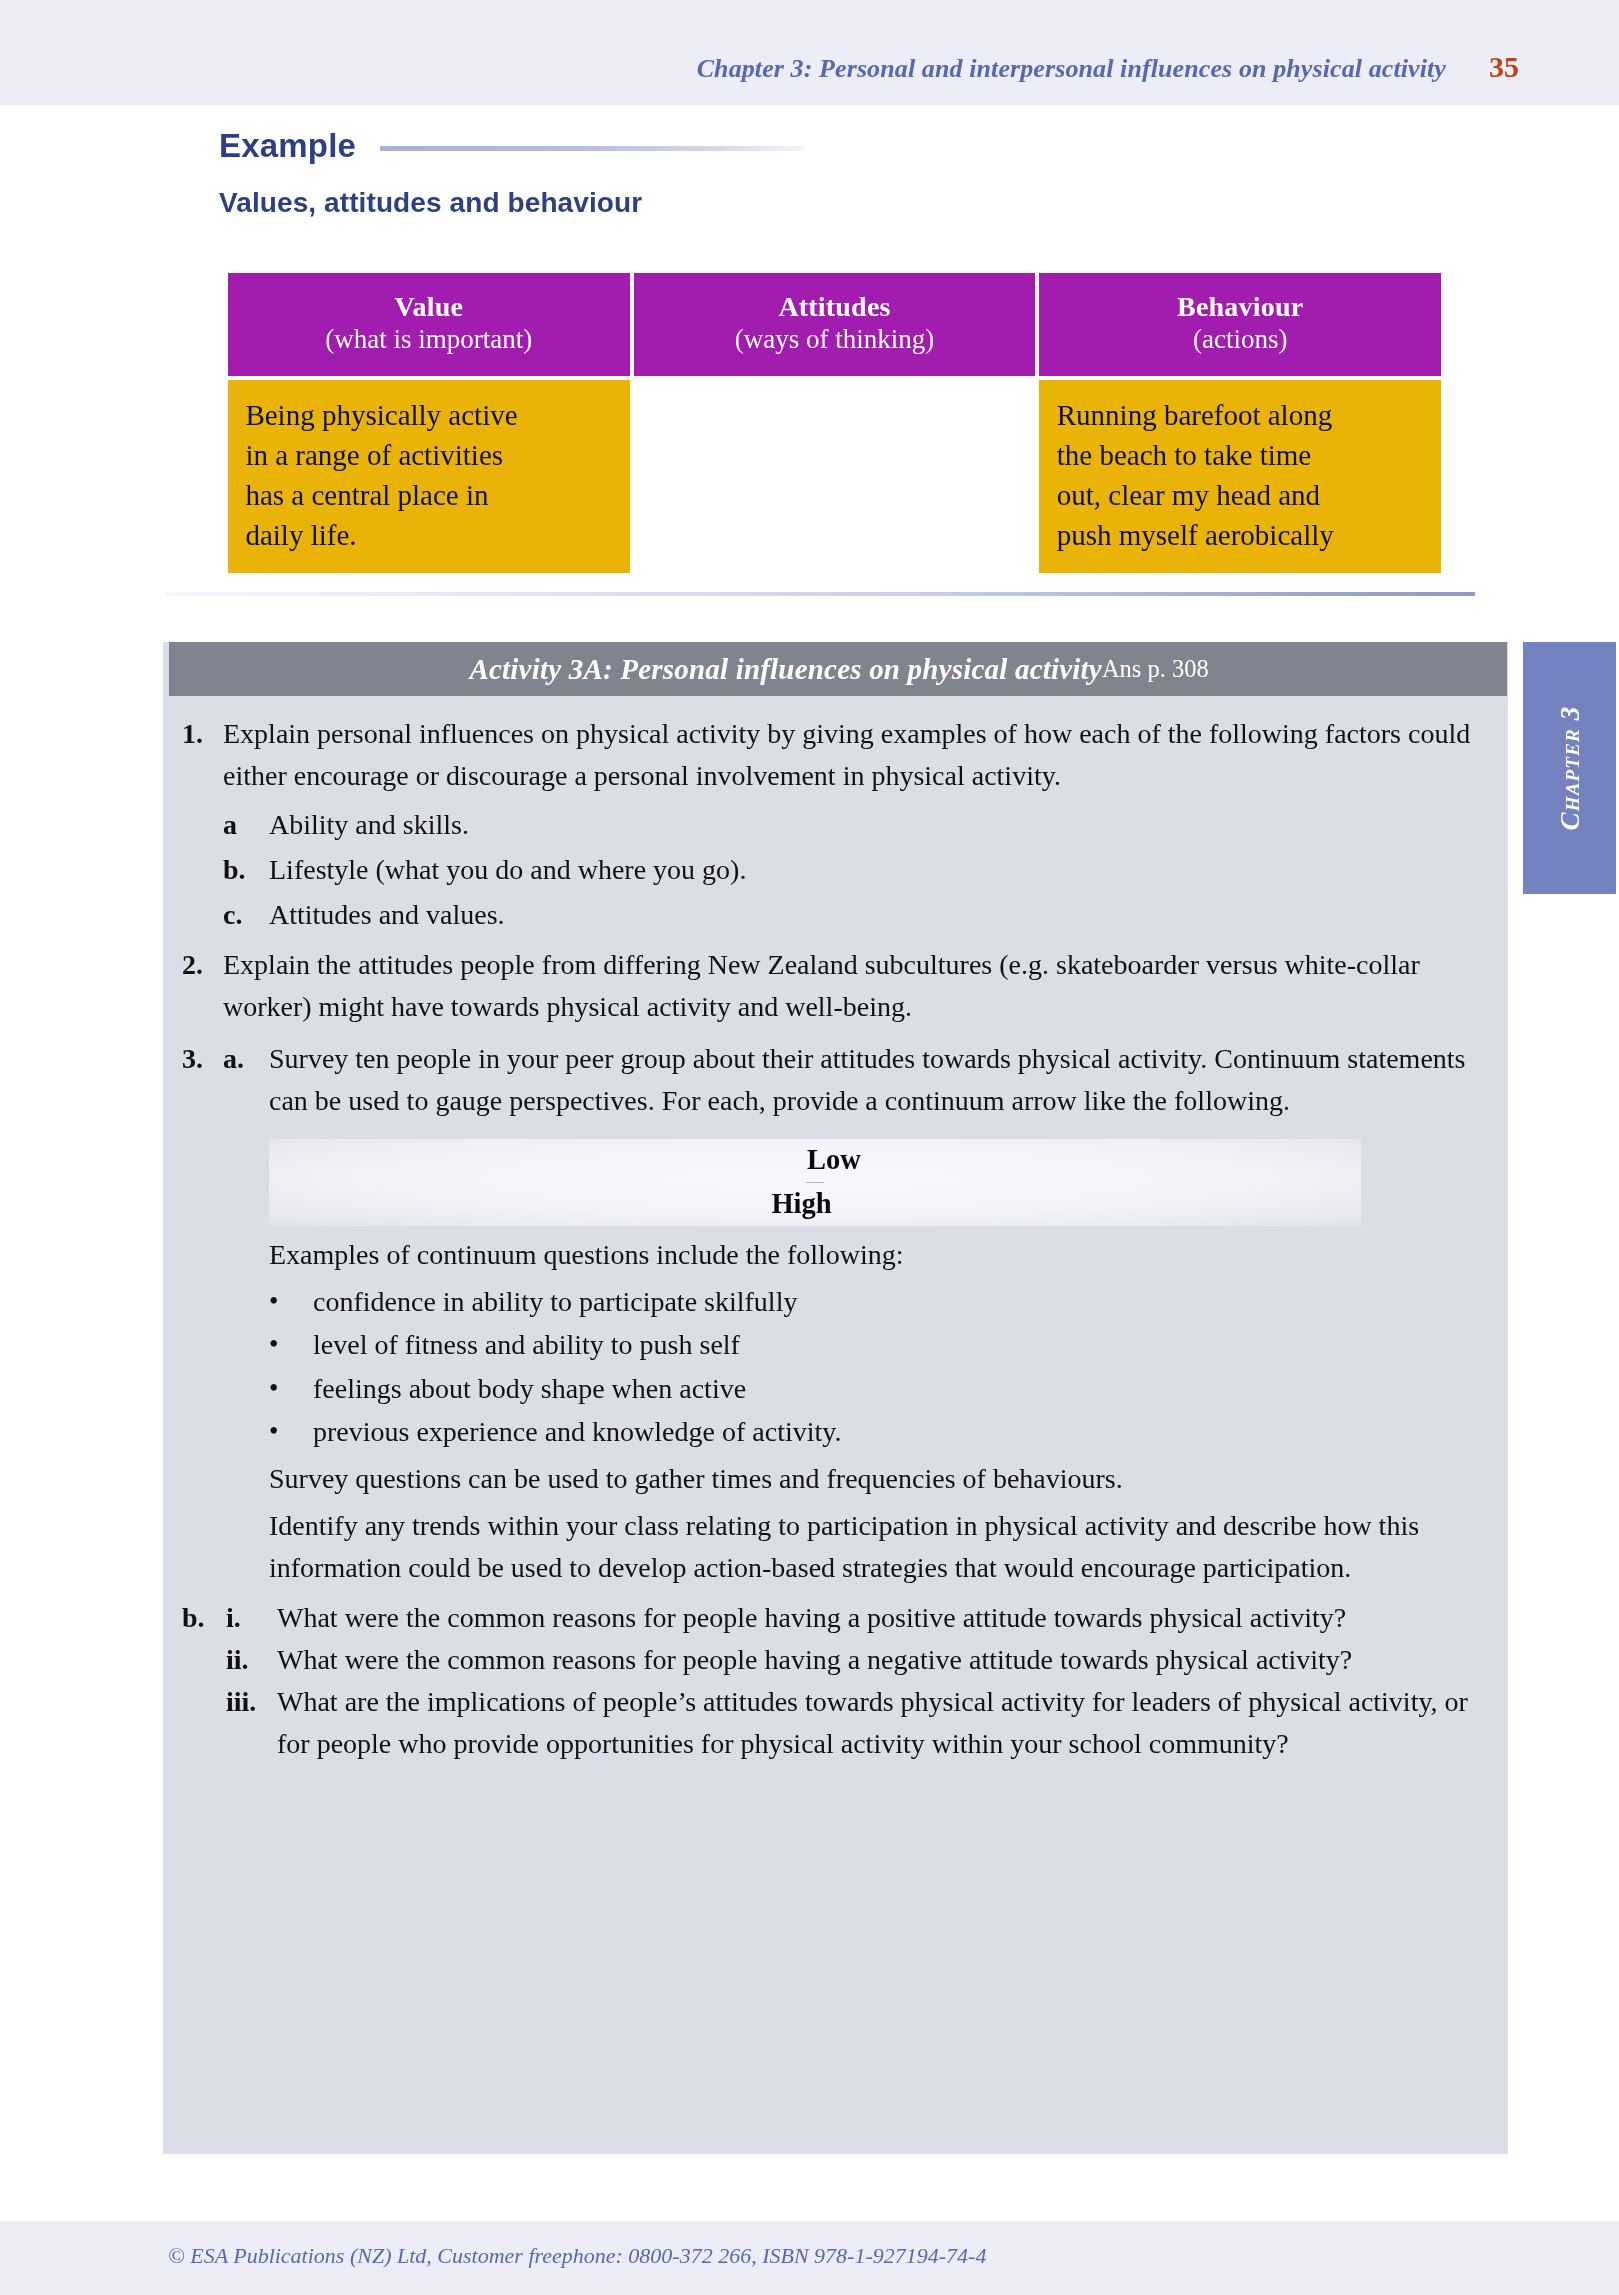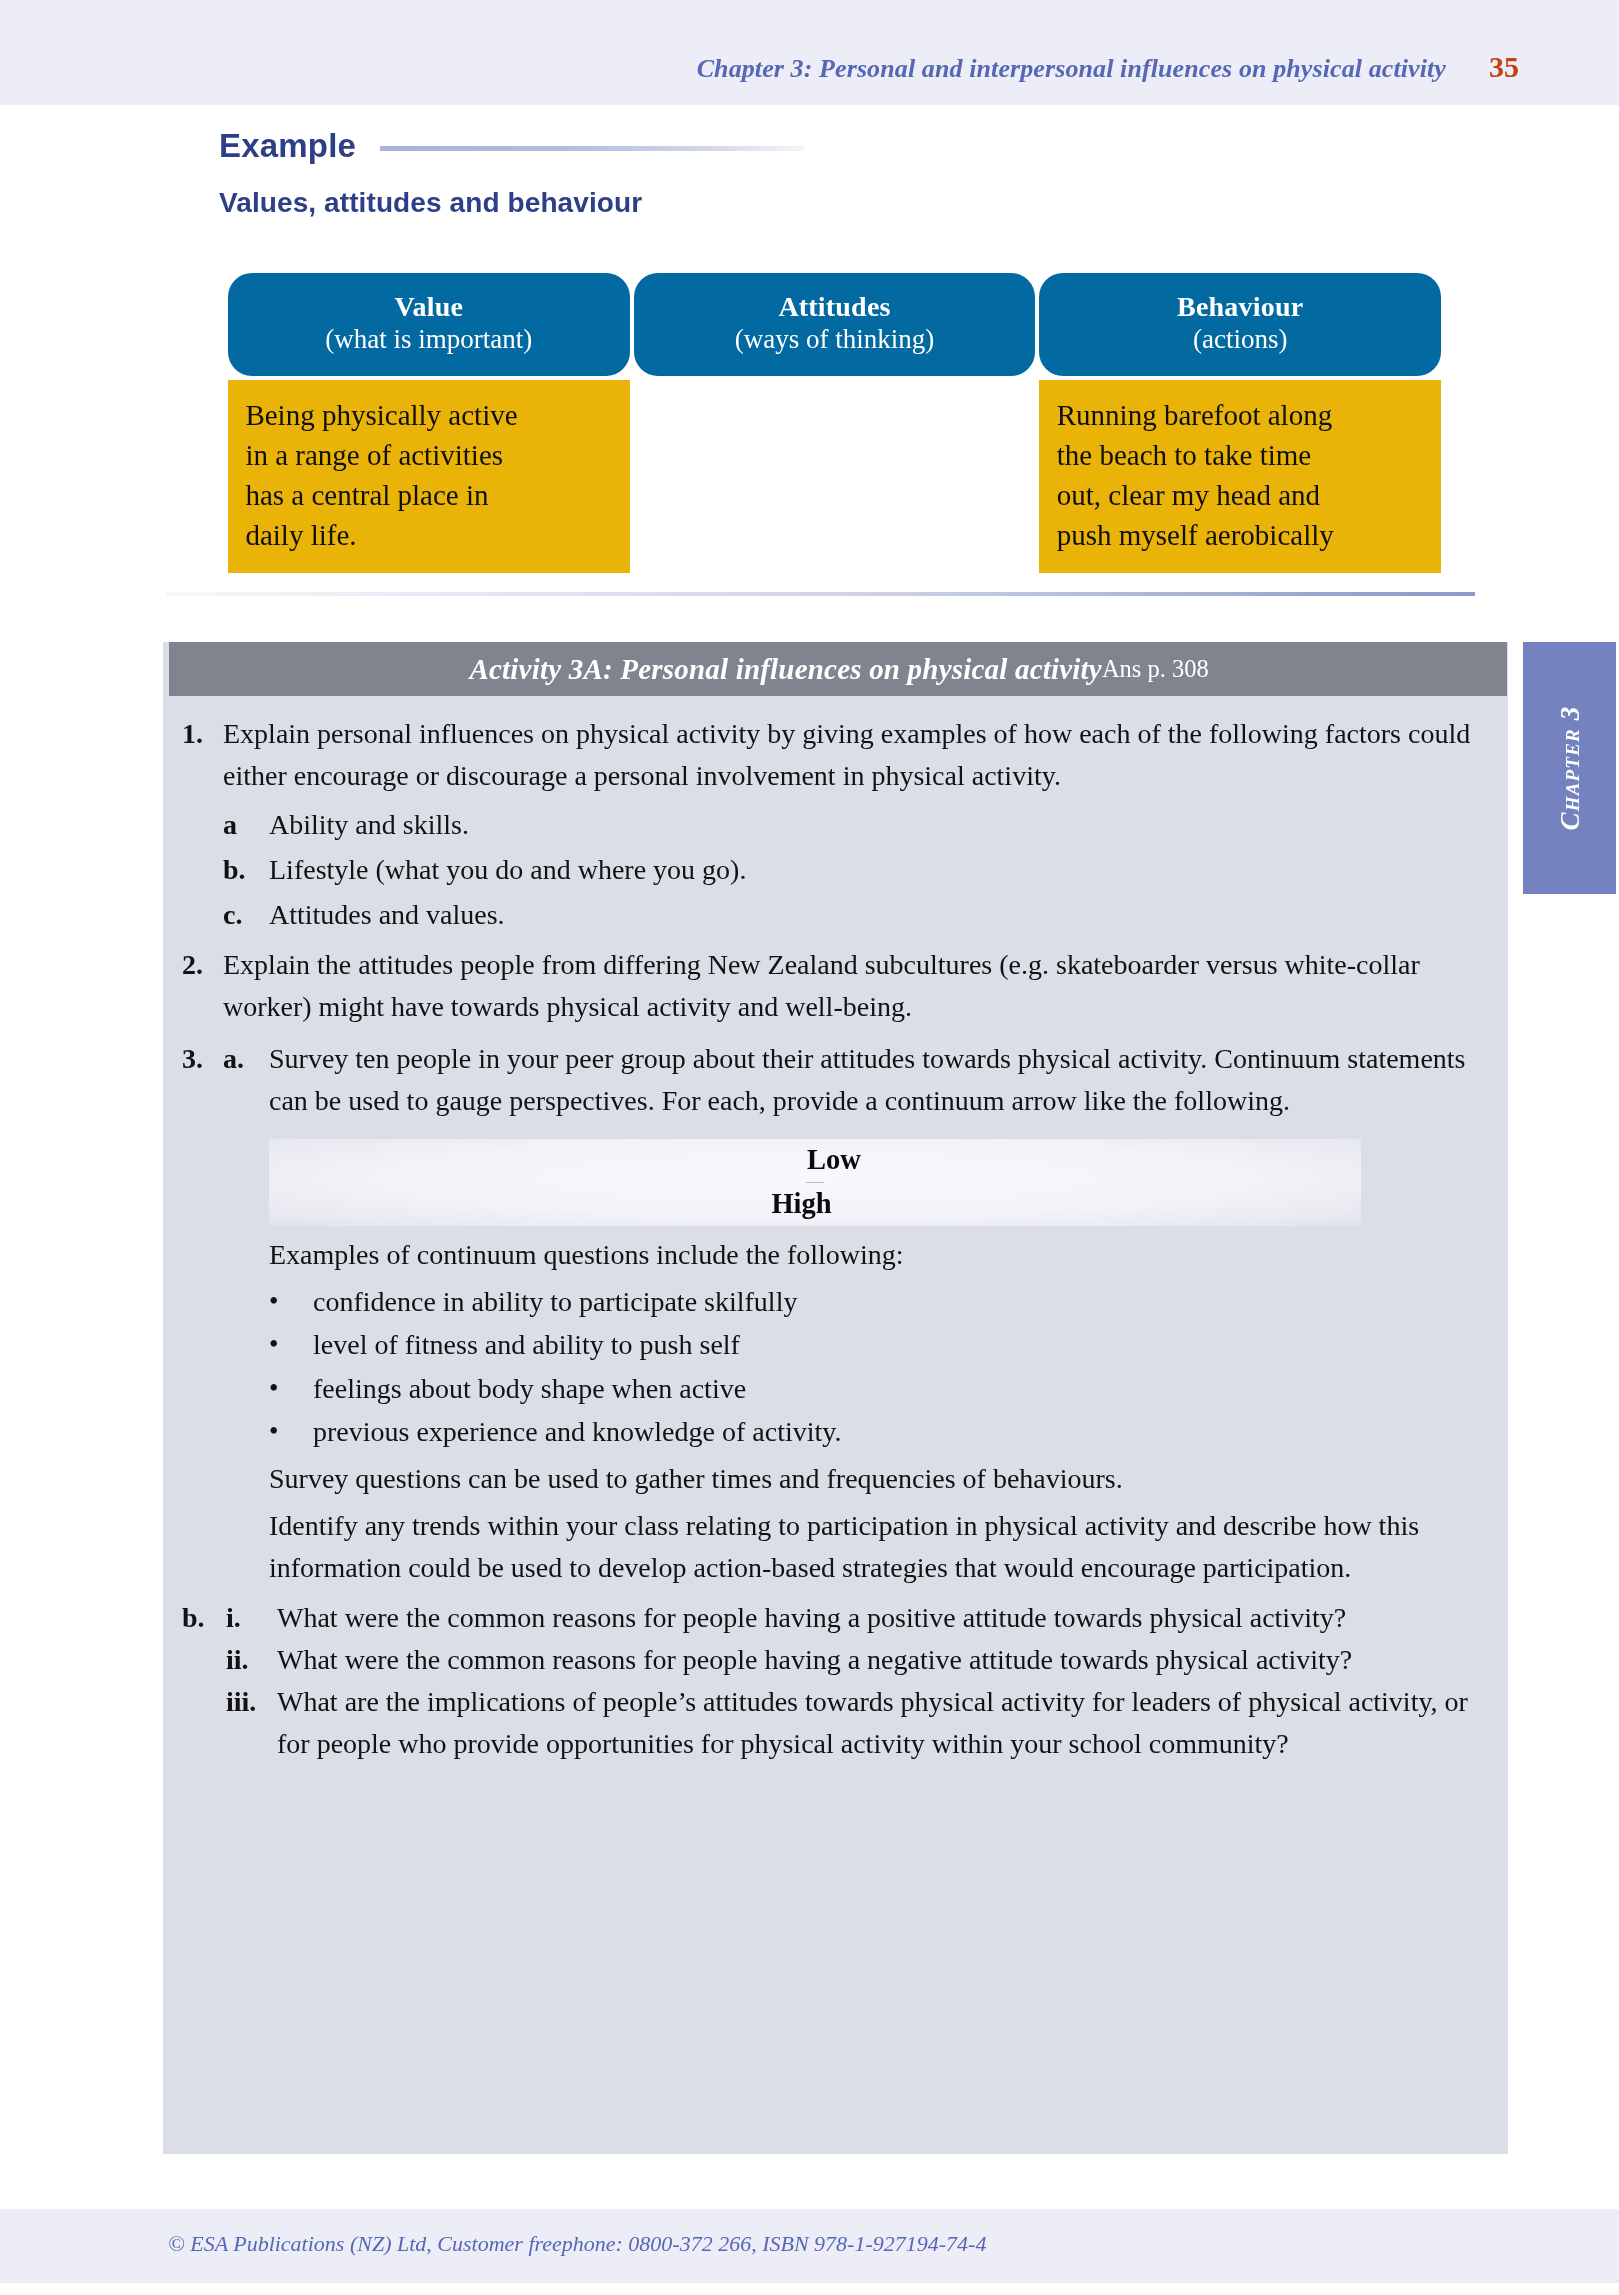--- a/index.html
+++ b/index.html
@@ -96,27 +96,26 @@
     display: flex;
     gap: 4px;
   }
   .vab-col {
     flex: 1 1 0;
     display: flex;
     flex-direction: column;
     gap: 4px;
   }
   .vab-head {
-    background: #0369a1;
+    background: #a21caf;
     color: #ffffff;
     text-align: center;
     padding: 17.4px 4.7px 20.6px 4.7px;
     box-sizing: border-box;
     min-height: 93px;
-    border-radius: 24px;
   }
   .vab-head .h1 {
     font-family: "Liberation Serif", serif;
     font-weight: bold;
     font-size: 28px;
     line-height: 1.18;
     letter-spacing: 0.2px;
   }
   .vab-head .h2 {
     font-family: "Liberation Serif", serif;
@@ -299,21 +298,21 @@
     align-items: flex-start;
   }
   .bi-b { flex: 0 0 44px; font-weight: bold; }
   .bi-r { flex: 0 0 51px; font-weight: bold; }
   .bi-t { flex: 1 1 auto; }
 
   
   .page-footer {
     position: absolute;
     left: 0;
-    bottom: 12px;
+    bottom: 0;
     width: 1620px;
     height: 74px;
     background: #ecedf6;
   }
   .footer-text {
     position: absolute;
     left: 168px;
     top: 22px;
     font-family: "Liberation Serif", serif;
     font-style: italic;

